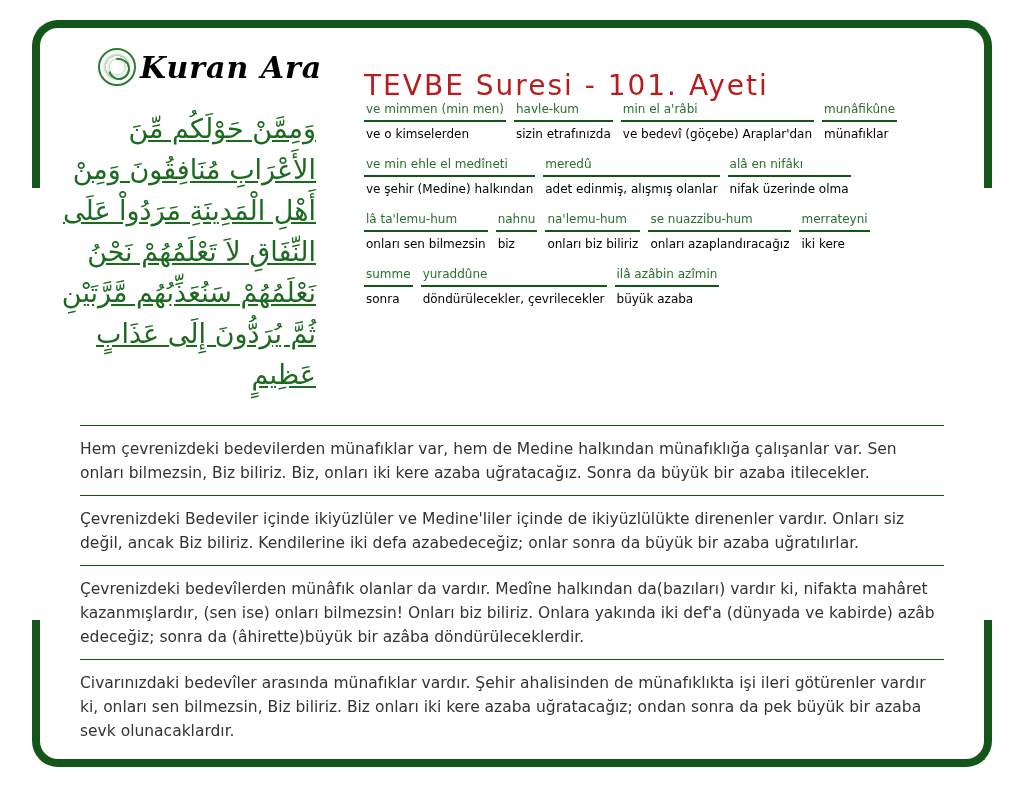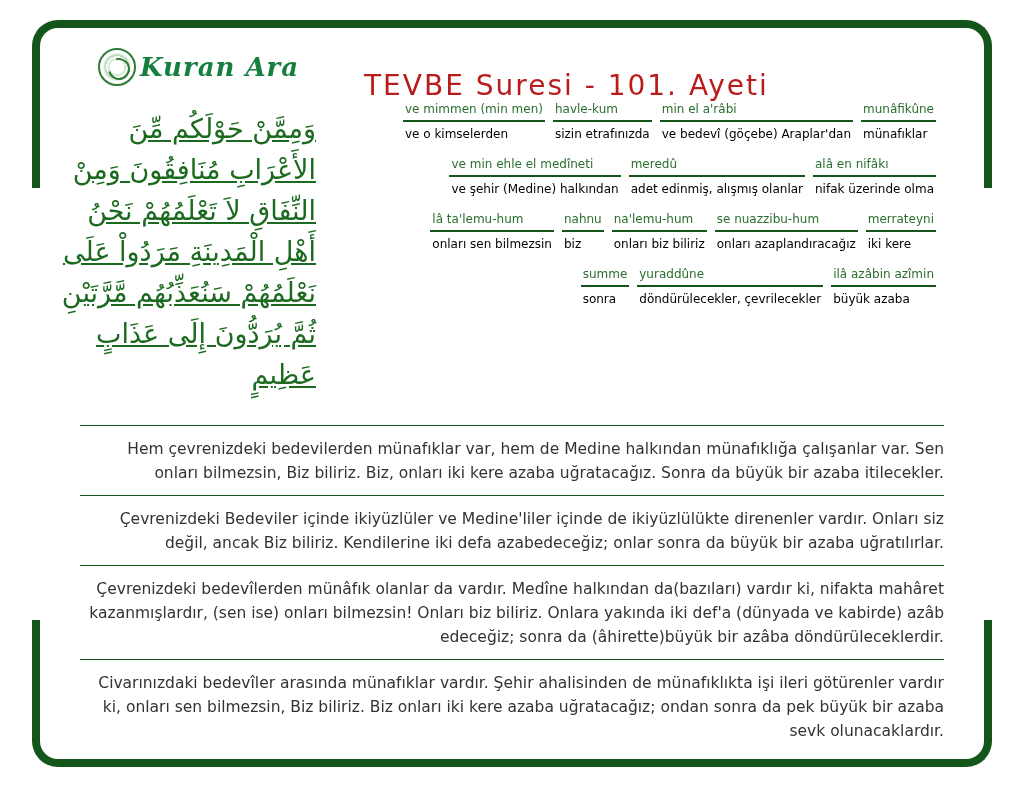--- a/index.html
+++ b/index.html
@@ -29,52 +29,52 @@
       border: 2px solid #2f7a35; box-sizing: border-box; position: relative;
       background: radial-gradient(circle, #ffffff 30%, #cfe3cf 31%, #ffffff 45%, #a9cfa9 46%, #ffffff 60%);
     }
     .logo-emblem::after {
       content: ""; position: absolute; left: 8px; top: 8px; width: 18px; height: 18px;
       border: 2px solid #2f7a35; border-radius: 50%; transform: rotate(30deg);
       border-left-color: transparent;
     }
     .logo-text {
       font-family: "DejaVu Serif", serif; font-style: italic; font-weight: bold;
-      font-size: 26px; color: #15803d; margin-left: 4px; letter-spacing: 1px;
+      font-size: 30px; color: #000000; margin-left: 4px; letter-spacing: 1px;
     }
 
     
     .arabic {
       position: absolute; left: 60px; top: 108px; width: 256px;
       direction: rtl; text-align: right;
       font-family: "DejaVu Sans", sans-serif; font-size: 27px; line-height: 41px; color: #1b6a1f; text-decoration: underline;
     }
 
     
     .title {
       position: absolute; left: 364px; top: 50px;
       font-size: 28px; letter-spacing: 2px; color: #b91c1c; font-weight: normal;
     }
 
     
     .words { position: absolute; left: 364px; top: 100px; width: 580px; }
-    .word-row { display: flex; flex-wrap: nowrap; margin-bottom: 13px; justify-content: flex-end; }
+    .word-row { display: flex; flex-wrap: nowrap; margin-bottom: 13px; }
     .word {
       margin-right: 8px; display: flex; flex-direction: column;
     }
     .word-ar {
       font-size: 12px; color: #2b6e2f; padding: 2px 2px 3px 2px;
       border-bottom: 2px solid #14561a; white-space: nowrap; line-height: 15px;
     }
     .word-tr {
       font-size: 12px; color: #000000; padding: 5px 2px 0 2px; white-space: nowrap; line-height: 15px;
     }
 
     
-    .translations { position: absolute; left: 80px; top: 425px; width: 864px; text-align: right; }
+    .translations { position: absolute; left: 80px; top: 425px; width: 864px; }
     .translation {
       border-top: 1px solid #14561a; padding: 11px 0 10px 0;
       font-size: 15.5px; line-height: 24px; color: #333;
     }
   </style>
 </head>
 <body>
 
 <div class="frame-top"></div>
 <div class="frame-bottom"></div>
@@ -82,22 +82,22 @@
 <div class="logo">
   <span class="logo-emblem"></span>
   <span class="logo-text">Kuran Ara</span>
 </div>
 
 <h1 class="title">TEVBE Suresi - 101. Ayeti</h1>
 
 <div class="arabic">
   <div>وَمِمَّنْ حَوْلَكُم مِّنَ</div>
   <div>الأَعْرَابِ مُنَافِقُونَ وَمِنْ</div>
+  <div>أَهْلِ الْمَدِينَةِ مَرَدُواْ عَلَى</div>
   <div>النِّفَاقِ لاَ تَعْلَمُهُمْ نَحْنُ</div>
-  <div>أَهْلِ الْمَدِينَةِ مَرَدُواْ عَلَى</div>
   <div>نَعْلَمُهُمْ سَنُعَذِّبُهُم مَّرَّتَيْنِ</div>
   <div>ثُمَّ يُرَدُّونَ إِلَى عَذَابٍ</div>
   <div>عَظِيمٍ</div>
 </div>
 
 <div class="words">
   <div class="word-row">
     <div class="word">
       <span class="word-ar">ve mimmen (min men)</span>
       <span class="word-tr">ve o kimselerden</span>

